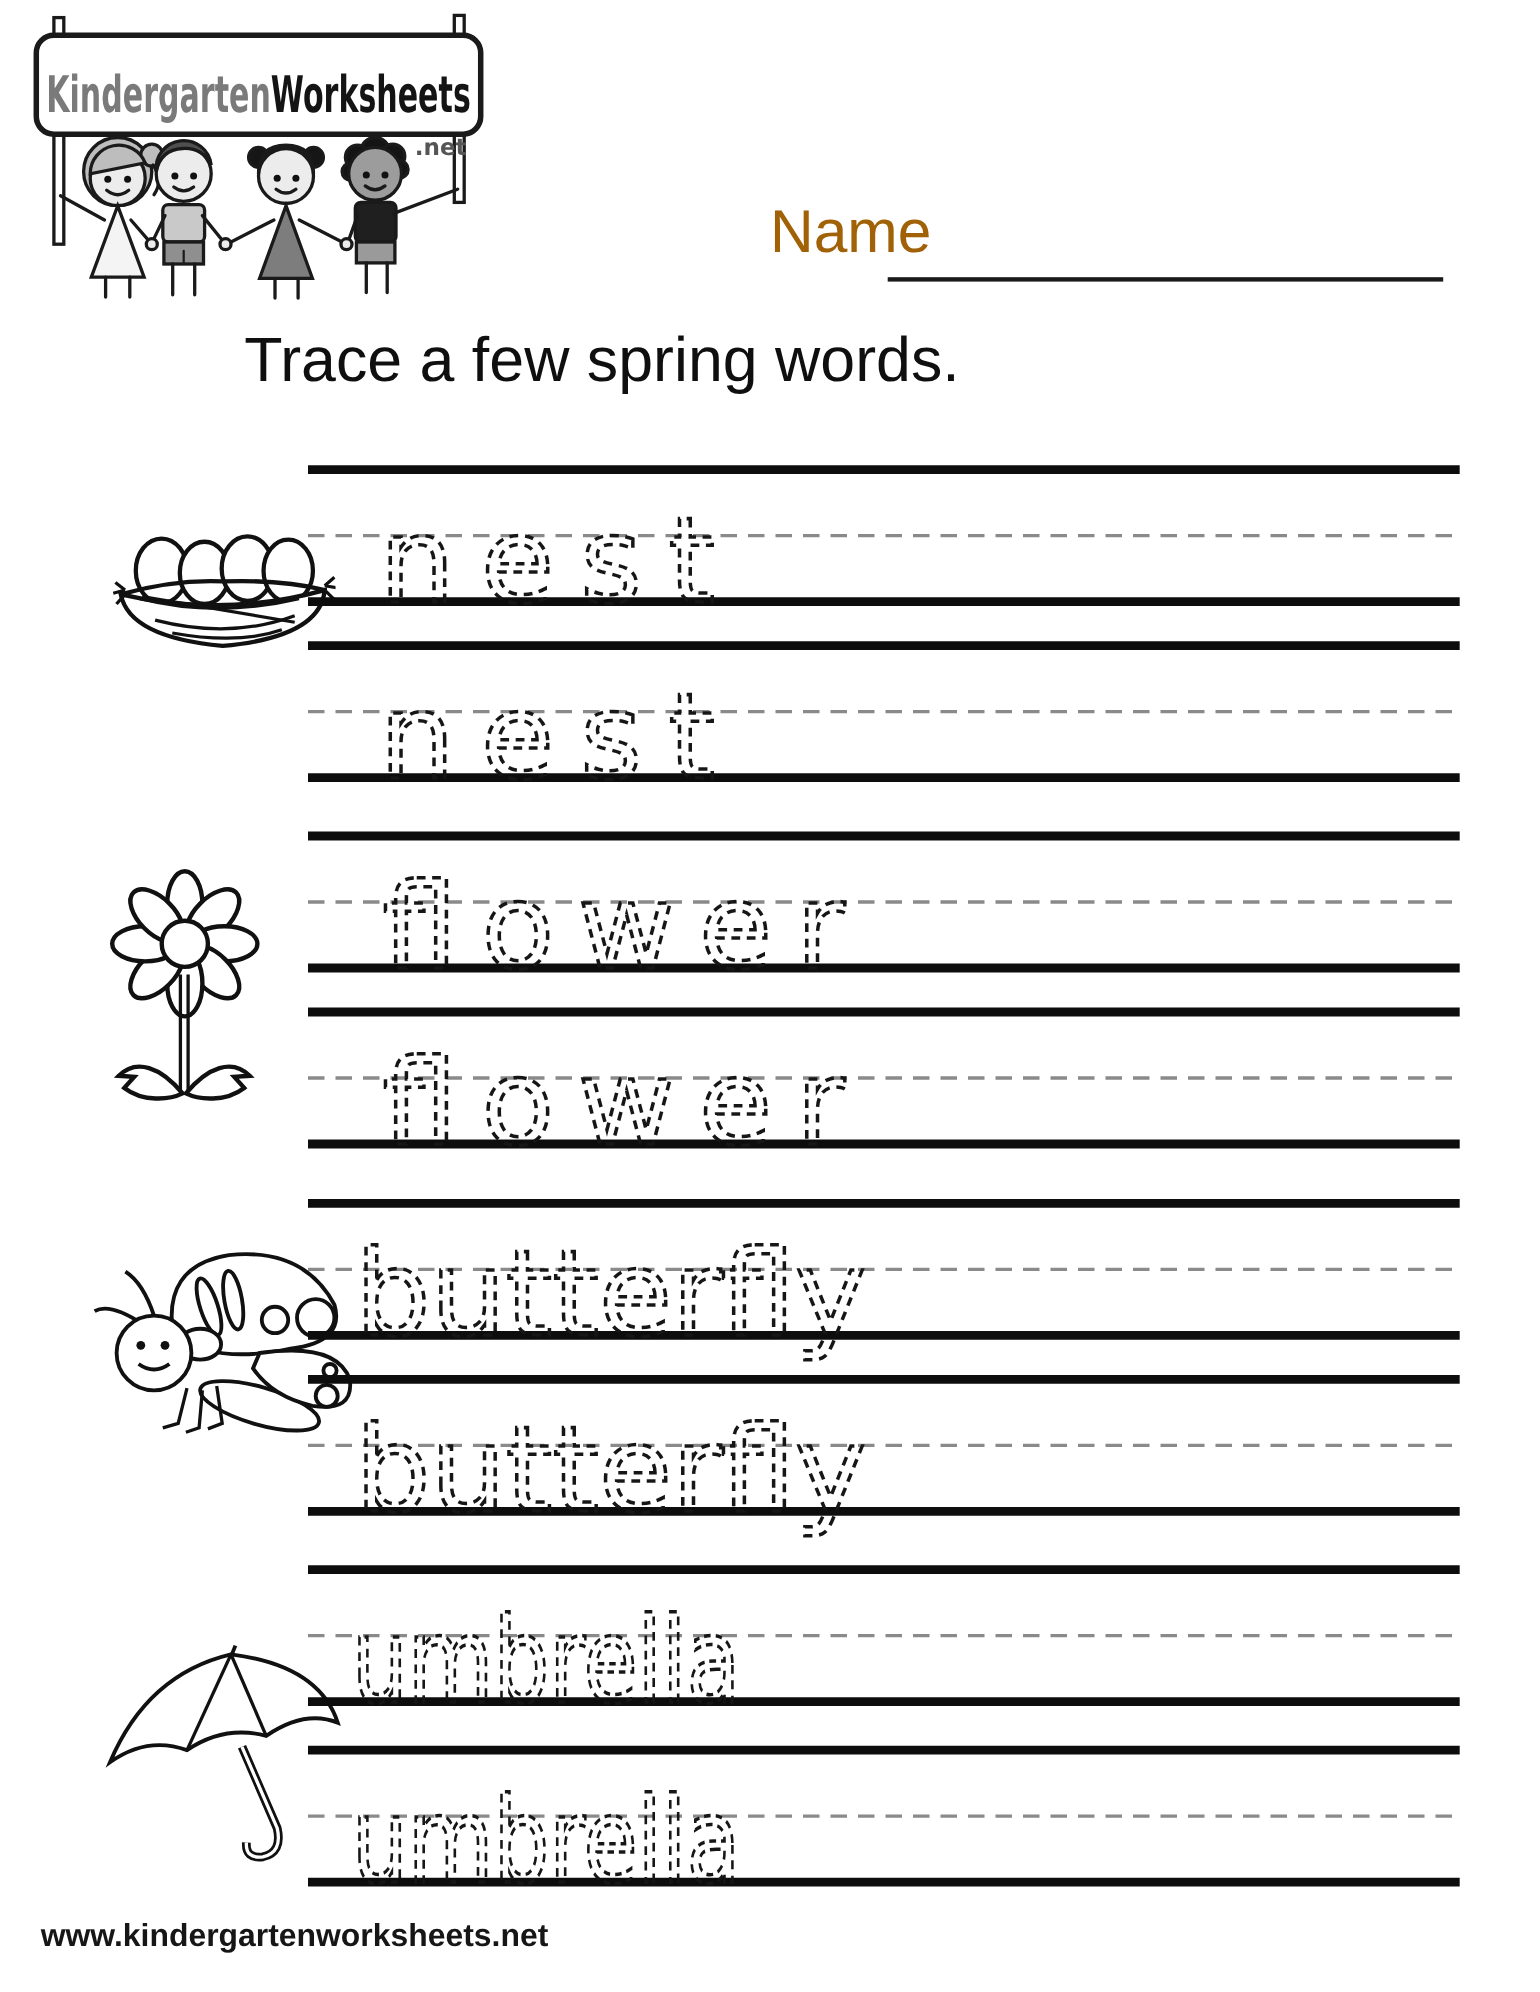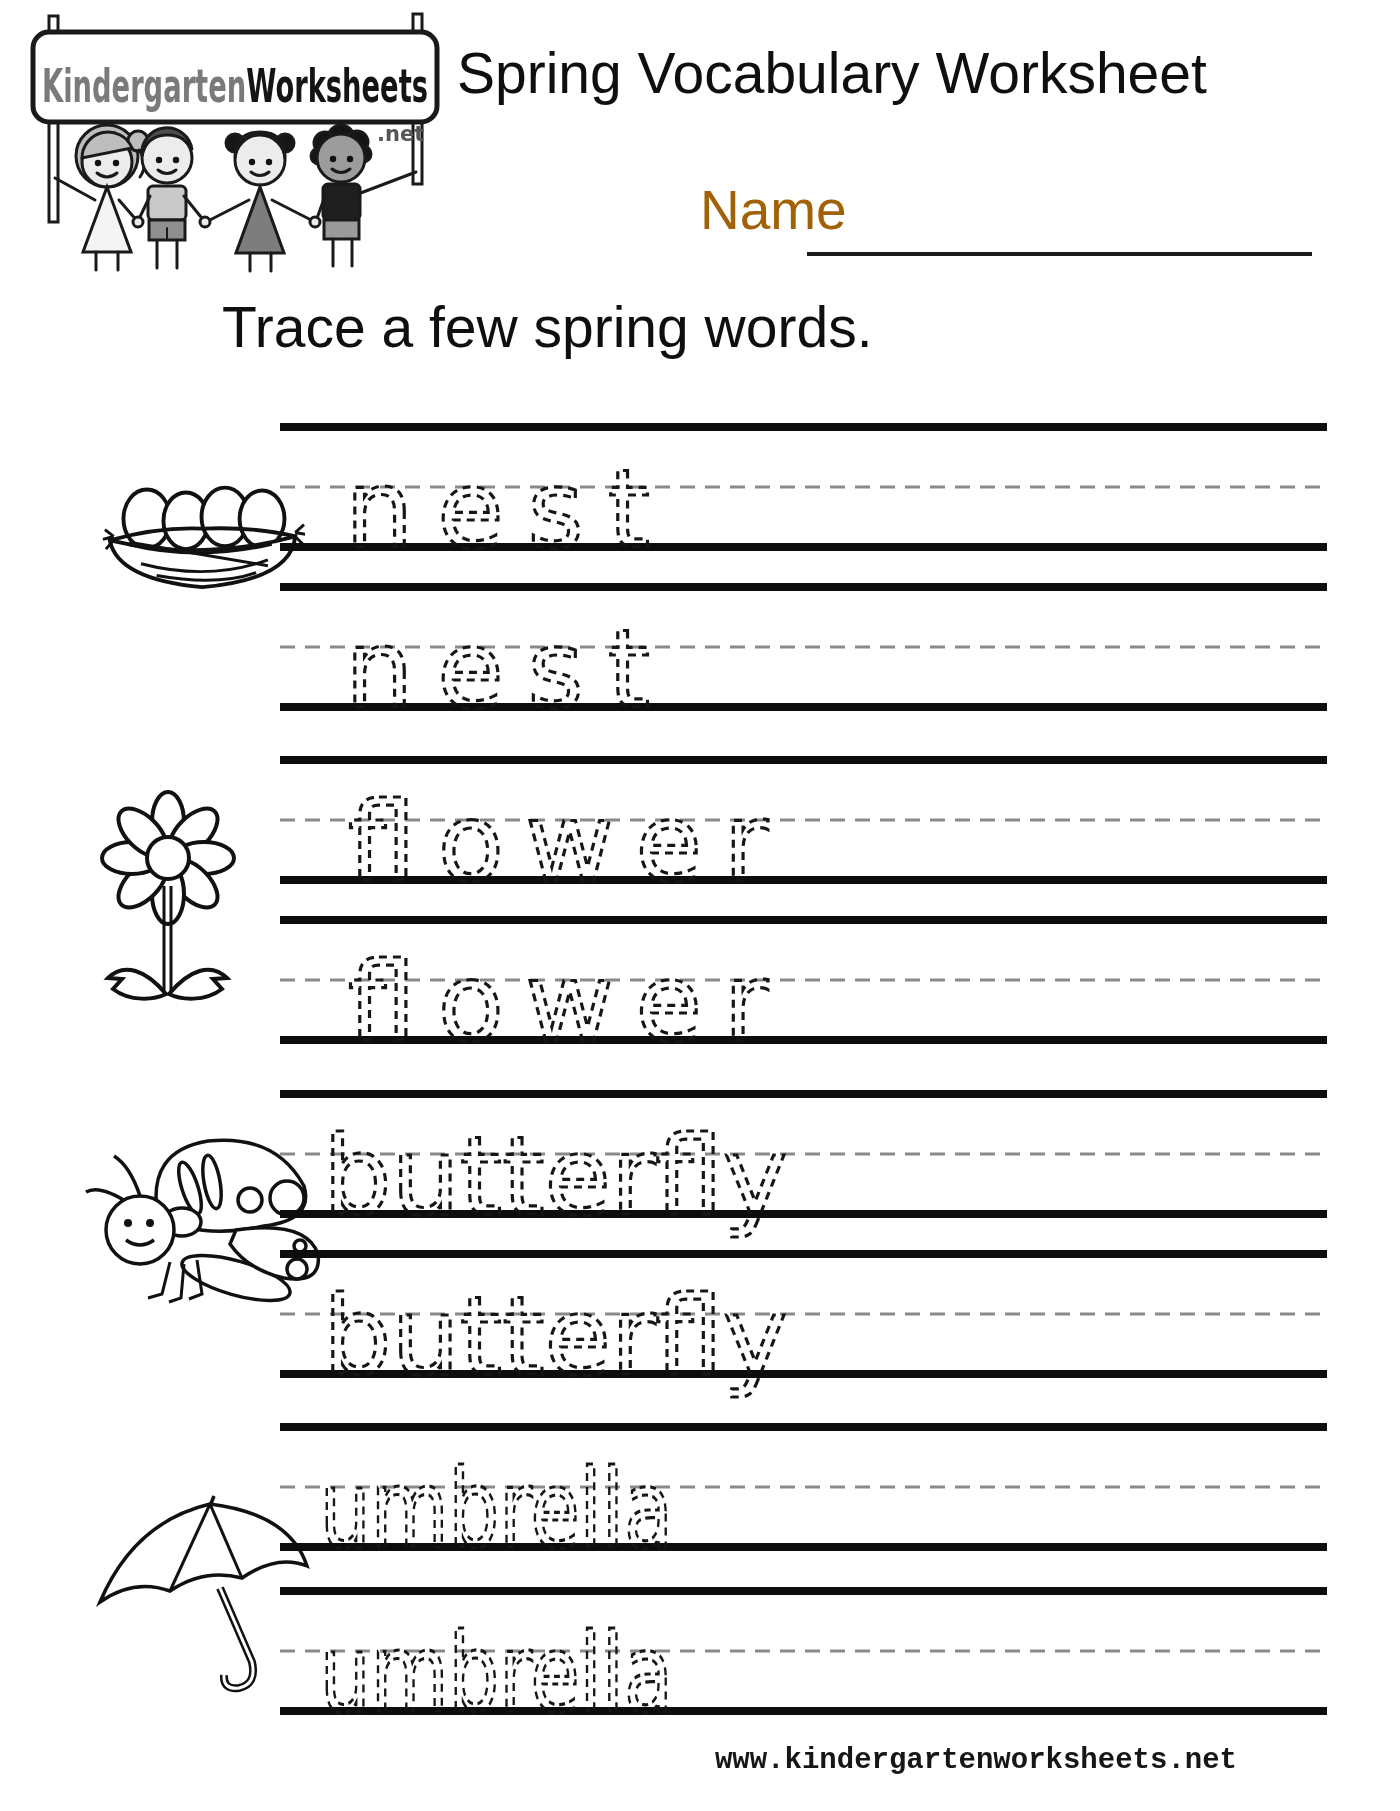--- a/index.html
+++ b/index.html
@@ -42,22 +42,22 @@
     font-family:"DejaVu Sans",sans-serif;
     font-size:108px;
     fill:none;stroke:#161616;stroke-width:3.2;stroke-dasharray:8 6;
   }
   
   .pic{position:absolute;}
   .pic path,.pic circle,.pic ellipse,.pic line,.pic rect,.pic polyline{vector-effect:none;}
   
   .footer{
     position:absolute;left:37px;top:1744px;width:1200px;
-    text-align:right;
-    font-family:Liberation Mono, monospace;font-weight:bold;
+    text-align:left;
+    font-family:Liberation Sans, sans-serif;font-weight:bold;
     font-size:29px;color:#161616;
   }
 </style>
 </head>
 <body>
 
 <div class="page">
 
   <svg class="logo" viewBox="0 0 425 265">
 
@@ -127,21 +127,20 @@
       <rect x="299" y="210" width="35" height="19" fill="#9a9a9a"></rect>
       <line x1="308" y1="229" x2="308" y2="256"></line>
       <line x1="327" y1="229" x2="327" y2="256"></line>
 
       <circle cx="113" cy="212" r="5" fill="#ececec"></circle>
       <circle cx="180" cy="212" r="5" fill="#ececec"></circle>
       <circle cx="290" cy="212" r="5" fill="#ececec"></circle>
     </g>
   </svg>
 
-  <h1 class="page-title">Spring Vocabulary Worksheet</h1>
   <span class="name-label">Name</span>
   <div class="name-line"></div>
   <div class="instruction">Trace a few spring words.</div>
 
   <svg class="pic" style="left:100px;top:472px;width:205px;height:122px" viewBox="0 0 210 125" fill="#fff" stroke="#111" stroke-width="4">
     <ellipse cx="48" cy="48" rx="24" ry="30"></ellipse>
     <ellipse cx="88" cy="50" rx="23" ry="29"></ellipse>
     <ellipse cx="128" cy="46" rx="24" ry="30"></ellipse>
     <ellipse cx="166" cy="48" rx="23" ry="29"></ellipse>
     <path d="M10,70 Q105,92 200,66 Q196,110 105,118 Q18,110 10,70 Z"></path>

